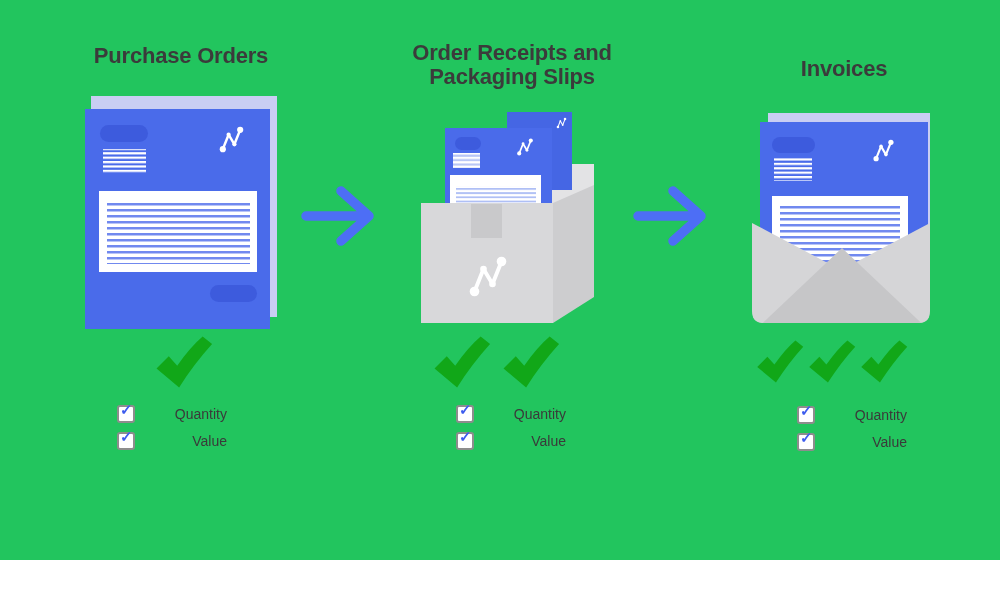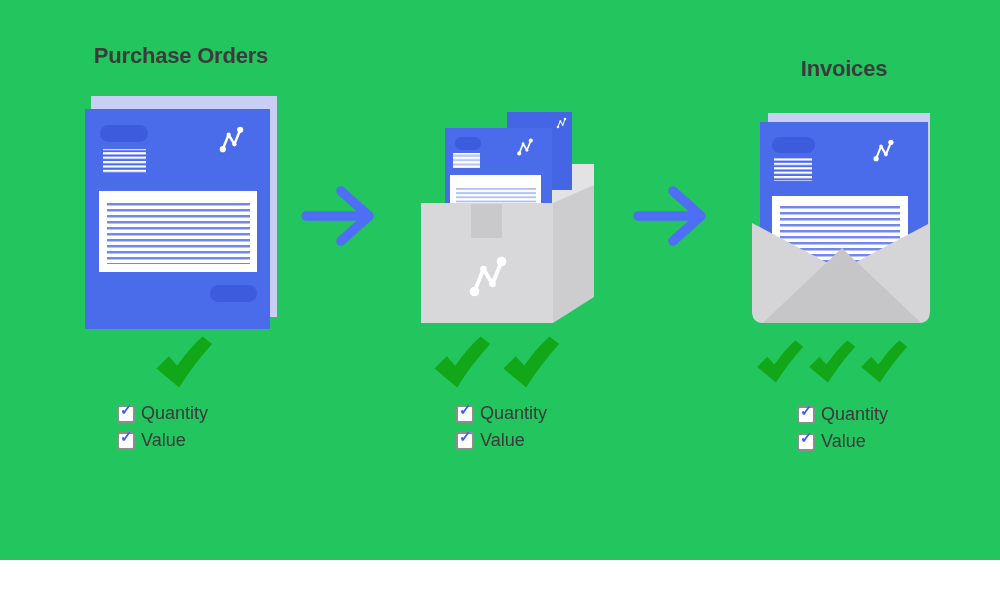--- a/index.html
+++ b/index.html
@@ -36,22 +36,22 @@
   .check-row{display:flex;align-items:center;height:19px;}
   .cbx{
     width:14px;height:14px;border:2px solid #8d8d8d;border-radius:3px;
     background:#ffffff;position:relative;flex:0 0 auto;
   }
   .tick{
     position:absolute;left:1px;top:-5px;
     font-size:15px;font-weight:700;color:#3d5cee;line-height:1;
   }
   .lbl{
-    min-width:86px;text-align:left;margin-left:6px;
-    font-size:18px;color:#3a3a3a;
+    min-width:86px;text-align:right;margin-left:6px;
+    font-size:14px;color:#3a3a3a;
   }
   .badge{
     position:absolute;left:427px;top:525px;width:168px;height:37px;
     background:#4d6ef5;border-radius:11px;color:#ffffff;
     font-size:18px;font-weight:700;text-align:center;line-height:37px;
   }
   .defs{position:absolute;width:0;height:0;}
 </style>
 </head>
 <body>
@@ -83,20 +83,22 @@
       <symbol id="bigcheck" viewBox="0 0 68 58">
         <path d="M8,36 L21,23 L30,33 Q44,13 57,2 L67,10 Q48,31 32,56 Z" fill="#11a718"></path>
       </symbol>
       <clipPath id="env-clip">
         <path d="M4,113 H182 V201 Q182,213 170,213 H16 Q4,213 4,201 Z"></path>
       </clipPath>
     </defs>
   </svg>
 
   <div class="col-title t1">Purchase Orders</div>
+  <div class="col-title t2">Order Receipts and
+Packaging Slips</div>
   <div class="col-title t3">Invoices</div>
 
   <svg class="illus doc1" viewBox="0 0 195 235">
     <rect x="7" y="1" width="186" height="221" fill="#c9cef3"></rect>
     <rect x="1" y="14" width="185" height="220" fill="#4a6bea"></rect>
     <rect x="16" y="30" width="48" height="17" rx="8.5" fill="#3d5bdd"></rect>
     <rect x="19" y="54" width="43" height="24" fill="url(#pw)"></rect>
     <use href="#molecule" x="134" y="30" width="27" height="29"></use>
     <rect x="15" y="96" width="158" height="81" fill="#ffffff"></rect>
     <rect x="23" y="107" width="143" height="62" fill="url(#pb)"></rect>

